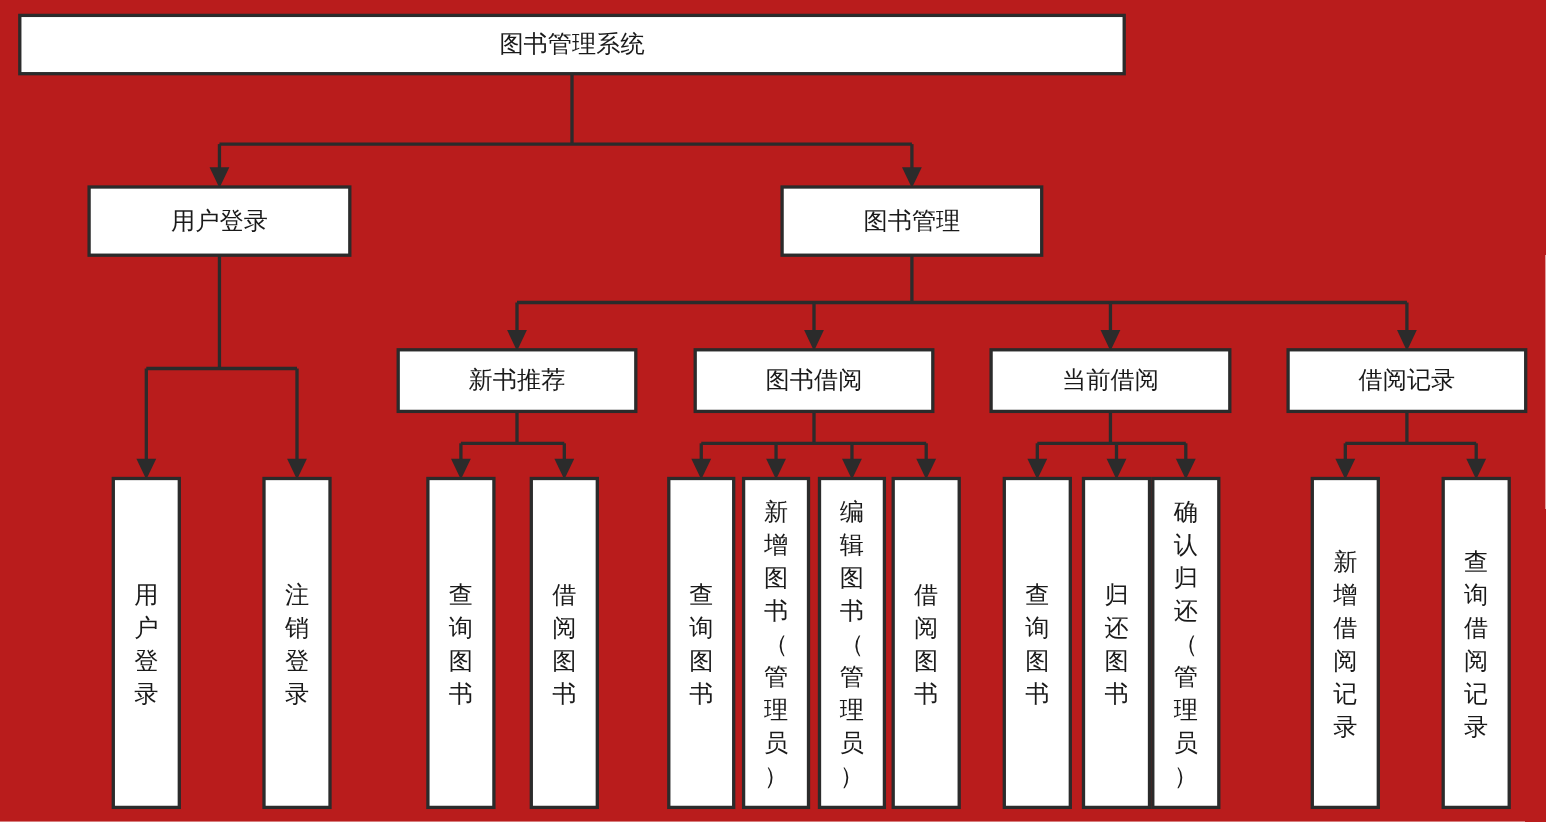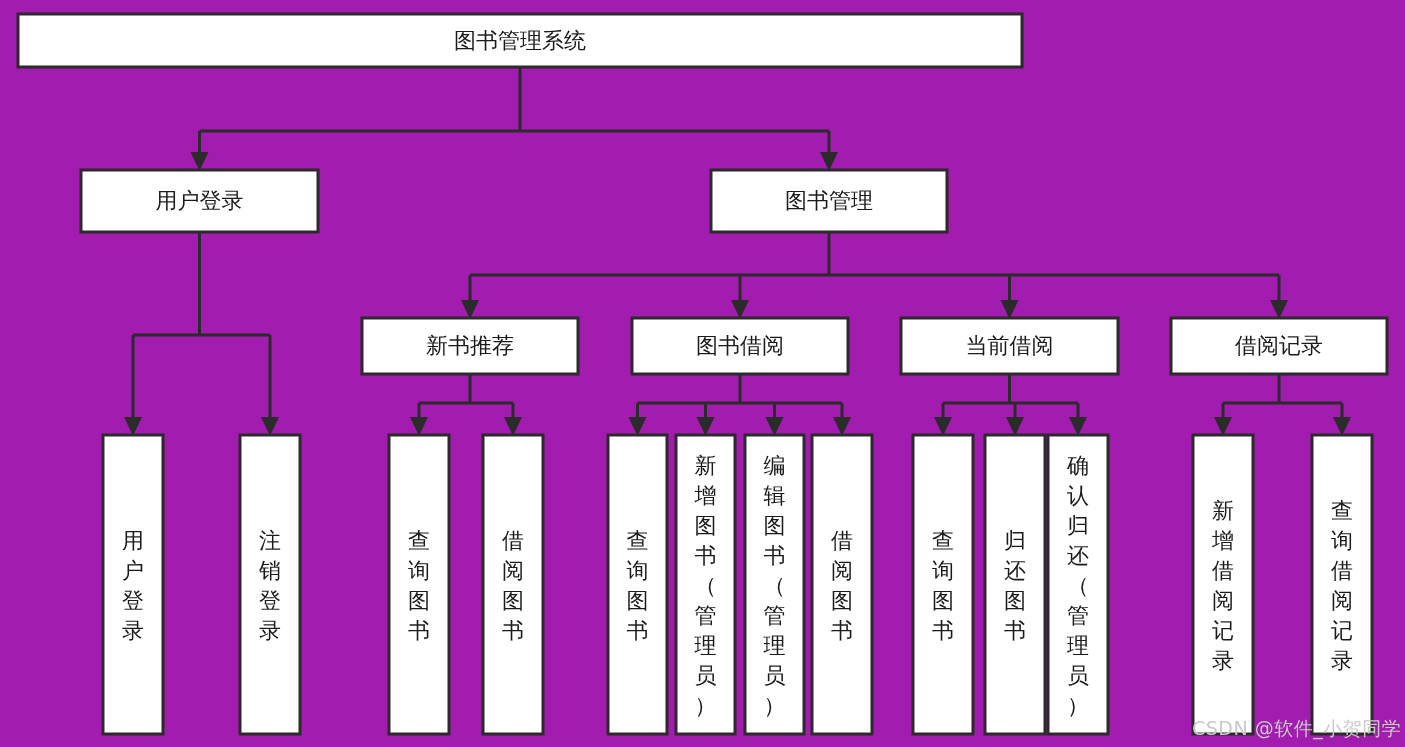--- a/index.html
+++ b/index.html
@@ -11,21 +11,21 @@
   body {
     width: 1405px;
     height: 747px;
     overflow: hidden;
     font-family: "DejaVu Sans", "Liberation Sans", sans-serif;
   }
   #diagram-root {
     position: relative;
     width: 1405px;
     height: 747px;
-    background: #a21caf;
+    background: #b91c1c;
   }
   svg#diagram-canvas {
     position: absolute;
     left: 0;
     top: 0;
     width: 1405px;
     height: 747px;
     display: block;
   }
   .node-box {
@@ -216,14 +216,13 @@
           <rect x="1193" y="435" width="60" height="299" class="node-box"></rect>
           <text x="1223" class="node-label-vertical"><tspan x="1223" y="517.9">新</tspan><tspan x="1223" y="547.9">增</tspan><tspan x="1223" y="577.9">借</tspan><tspan x="1223" y="607.9">阅</tspan><tspan x="1223" y="637.9">记</tspan><tspan x="1223" y="667.9">录</tspan></text>
         </g>
         <g>
           <rect x="1312" y="435" width="60" height="299" class="node-box"></rect>
           <text x="1342" class="node-label-vertical"><tspan x="1342" y="517.9">查</tspan><tspan x="1342" y="547.9">询</tspan><tspan x="1342" y="577.9">借</tspan><tspan x="1342" y="607.9">阅</tspan><tspan x="1342" y="637.9">记</tspan><tspan x="1342" y="667.9">录</tspan></text>
         </g>
       </g>
   </svg>
 
-  <div class="watermark" style="left: 1192px; top: 716px;">CSDN @软件_小贺同学</div>
 </div>
 
 </body></html>

